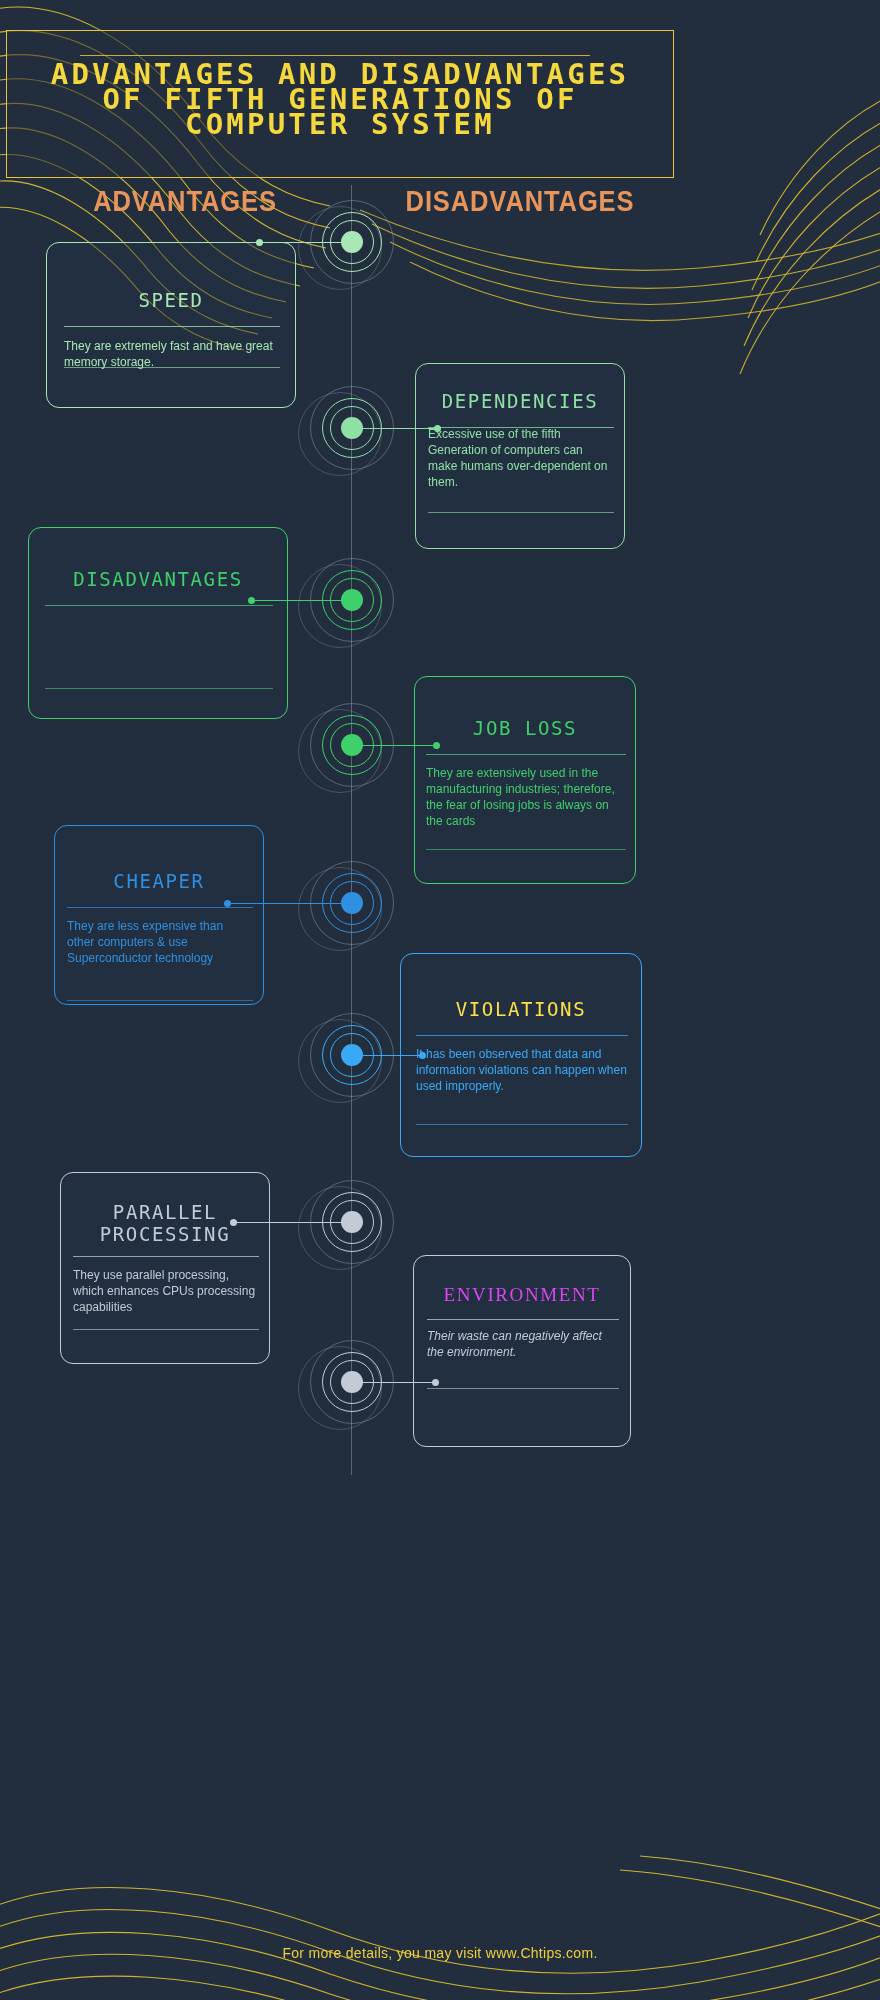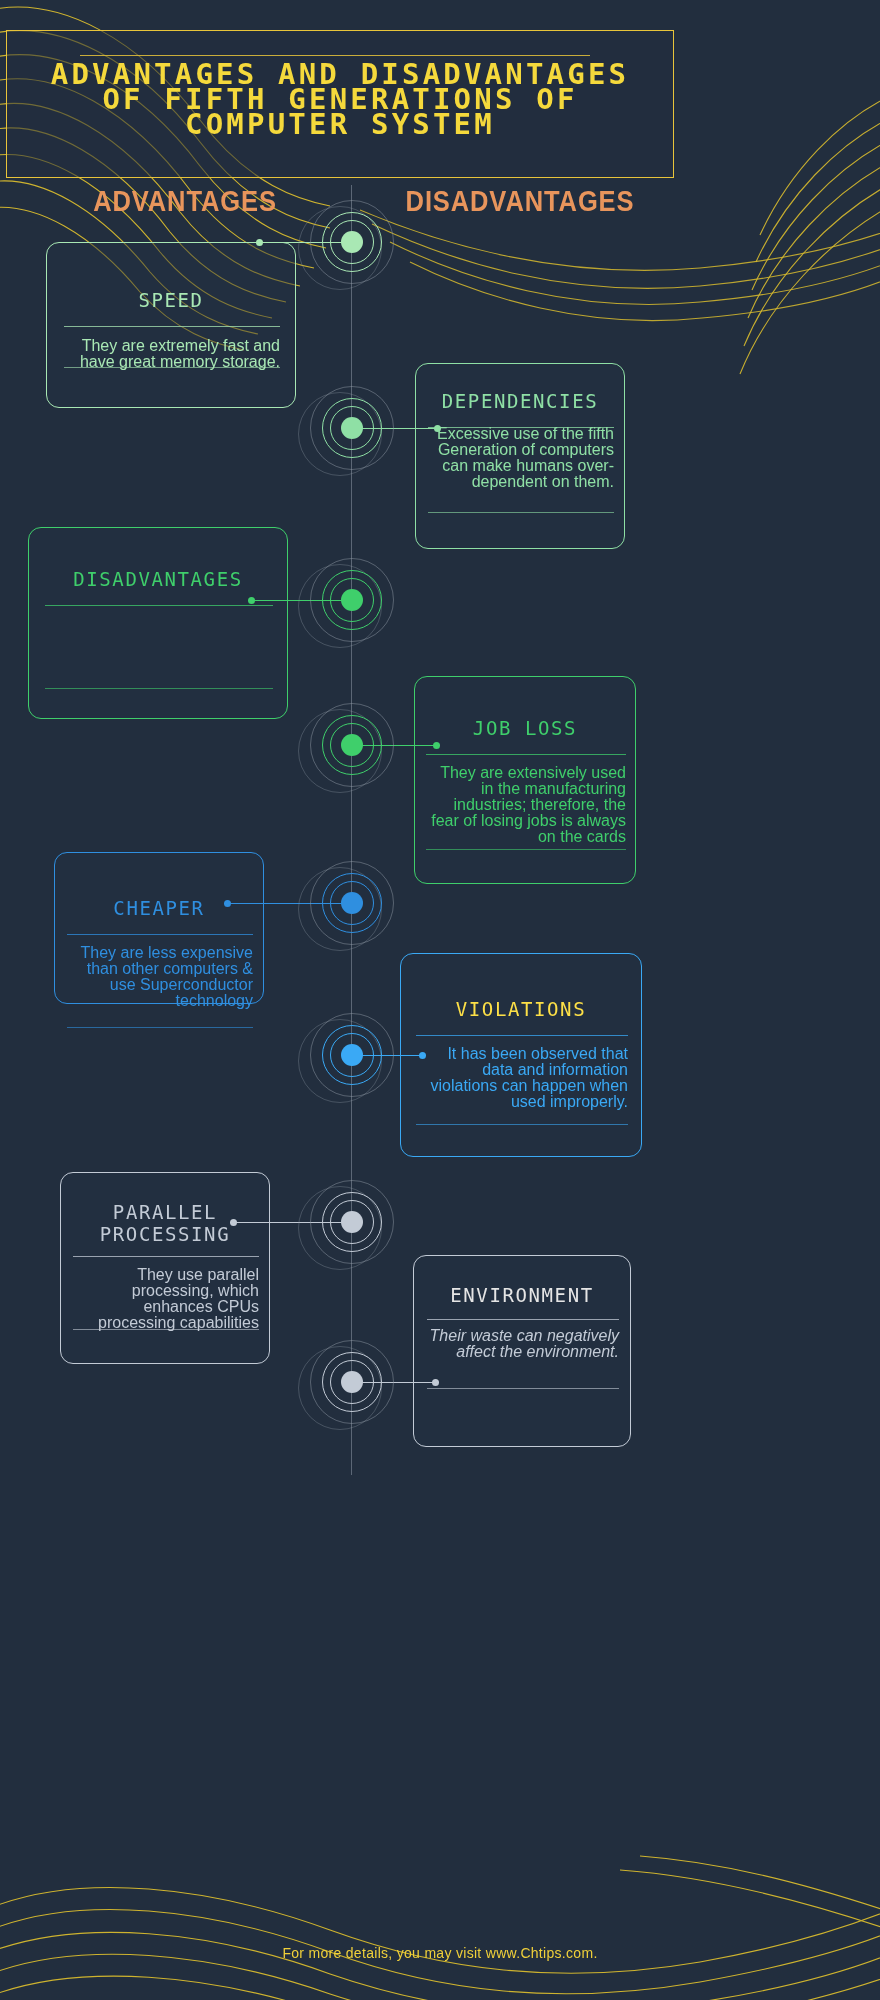--- a/index.html
+++ b/index.html
@@ -67,21 +67,21 @@
   }
   .card .c-title {
     font-family:"DejaVu Sans Mono", monospace;
     font-size:19px; letter-spacing:1.6px; font-weight:400;
     text-align:center; width:100%;
   }
   .card .c-rule {
     height:1px; opacity:.75; margin:7px 0 0 0;
   }
   .card .c-body {
-    font-size:16px; line-height:16px; text-align:right;
+    font-size:12px; line-height:16px; text-align:left;
     font-family:"Liberation Sans", sans-serif;
   }
   .card .c-rule2 { height:1px; opacity:.6; }
 
   .footer {
     position:absolute; left:0; top:1945px; width:880px; text-align:center;
     color:#f0d03a; font-size:14px; letter-spacing:.3px;
   }
 </style>
 </head>
@@ -190,21 +190,21 @@
     <div class="conn" style="background: rgb(63, 207, 107); top: 745px; left: 352px; width: 88px;">
       <div class="tip" style="left: 81px; background: rgb(63, 207, 107);"></div>
     </div>
     <div class="node" style="left: 310px; top: 703px;">
       <div class="arc"></div>
       <div class="ring r-out"></div>
       <div class="ring r-mid" style="border-color: rgb(63, 207, 107);"></div>
       <div class="ring r-in" style="border-color: rgb(63, 207, 107);"></div>
       <div class="dot" style="background: rgb(63, 207, 107);"></div>
     </div>
-    <div class="card" style="left: 54px; top: 852px; width: 210px; height: 152px; border-color: rgb(47, 143, 224);">
+    <div class="card" style="left: 54px; top: 825px; width: 210px; height: 180px; border-color: rgb(47, 143, 224);">
       <div class="c-title" style="position: absolute; left: 0px; top: 44px; color: rgb(47, 143, 224);">CHEAPER</div>
       <div class="c-rule" style="position: absolute; left: 12px; top: 74px; width: 186px; background: rgb(47, 143, 224);"></div>
       <div class="c-body" style="position: absolute; left: 12px; top: 92px; width: 186px; color: rgb(47, 143, 224);">They are less expensive than other computers &amp; use Superconductor technology</div>
       <div class="c-rule2" style="position: absolute; left: 12px; top: 174px; width: 186px; background: rgb(47, 143, 224);"></div>
     </div>
     <div class="conn" style="background: rgb(47, 143, 224); top: 903px; left: 224px; width: 128px;">
       <div class="tip" style="left: 0px; background: rgb(47, 143, 224);"></div>
     </div>
     <div class="node" style="left: 310px; top: 861px;">
       <div class="arc"></div>
@@ -239,21 +239,21 @@
       <div class="tip" style="left: 0px; background: rgb(195, 203, 214);"></div>
     </div>
     <div class="node" style="left: 310px; top: 1180px;">
       <div class="arc"></div>
       <div class="ring r-out"></div>
       <div class="ring r-mid" style="border-color: rgb(195, 203, 214);"></div>
       <div class="ring r-in" style="border-color: rgb(195, 203, 214);"></div>
       <div class="dot" style="background: rgb(195, 203, 214);"></div>
     </div>
     <div class="card" style="left: 413px; top: 1255px; width: 218px; height: 192px; border-color: rgb(195, 203, 214);">
-      <div class="c-title" style="position: absolute; left: 0px; top: 28px; color: #e5e5e5;">ENVIRONMENT</div>
+      <div class="c-title" style="position: absolute; left: 0px; top: 28px; color: #d946ef; font-family: Liberation Serif, serif;">ENVIRONMENT</div>
       <div class="c-rule" style="position: absolute; left: 13px; top: 56px; width: 192px; background: rgb(195, 203, 214);"></div>
       <div class="c-body" style="position: absolute; left: 13px; top: 72px; width: 192px; color: rgb(195, 203, 214); font-style: italic;">Their waste can negatively affect the environment.</div>
       <div class="c-rule2" style="position: absolute; left: 13px; top: 132px; width: 192px; background: rgb(195, 203, 214);"></div>
     </div>
     <div class="conn" style="background: rgb(195, 203, 214); top: 1382px; left: 352px; width: 87px;">
       <div class="tip" style="left: 80px; background: rgb(195, 203, 214);"></div>
     </div>
     <div class="node" style="left: 310px; top: 1340px;">
       <div class="arc"></div>
       <div class="ring r-out"></div>

